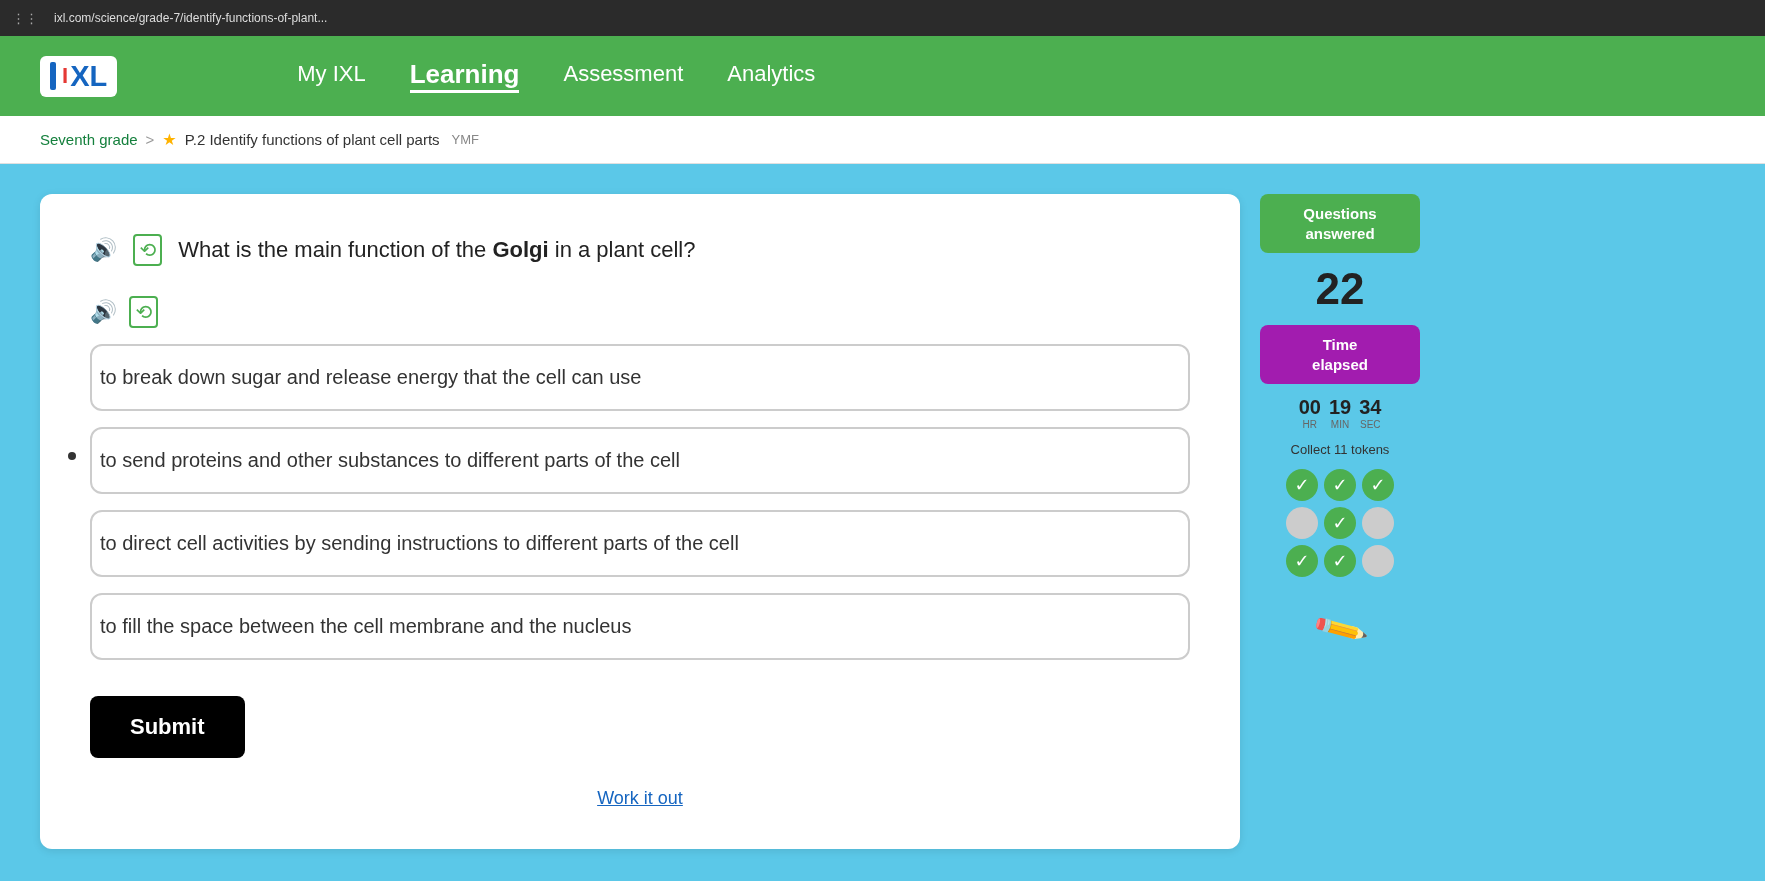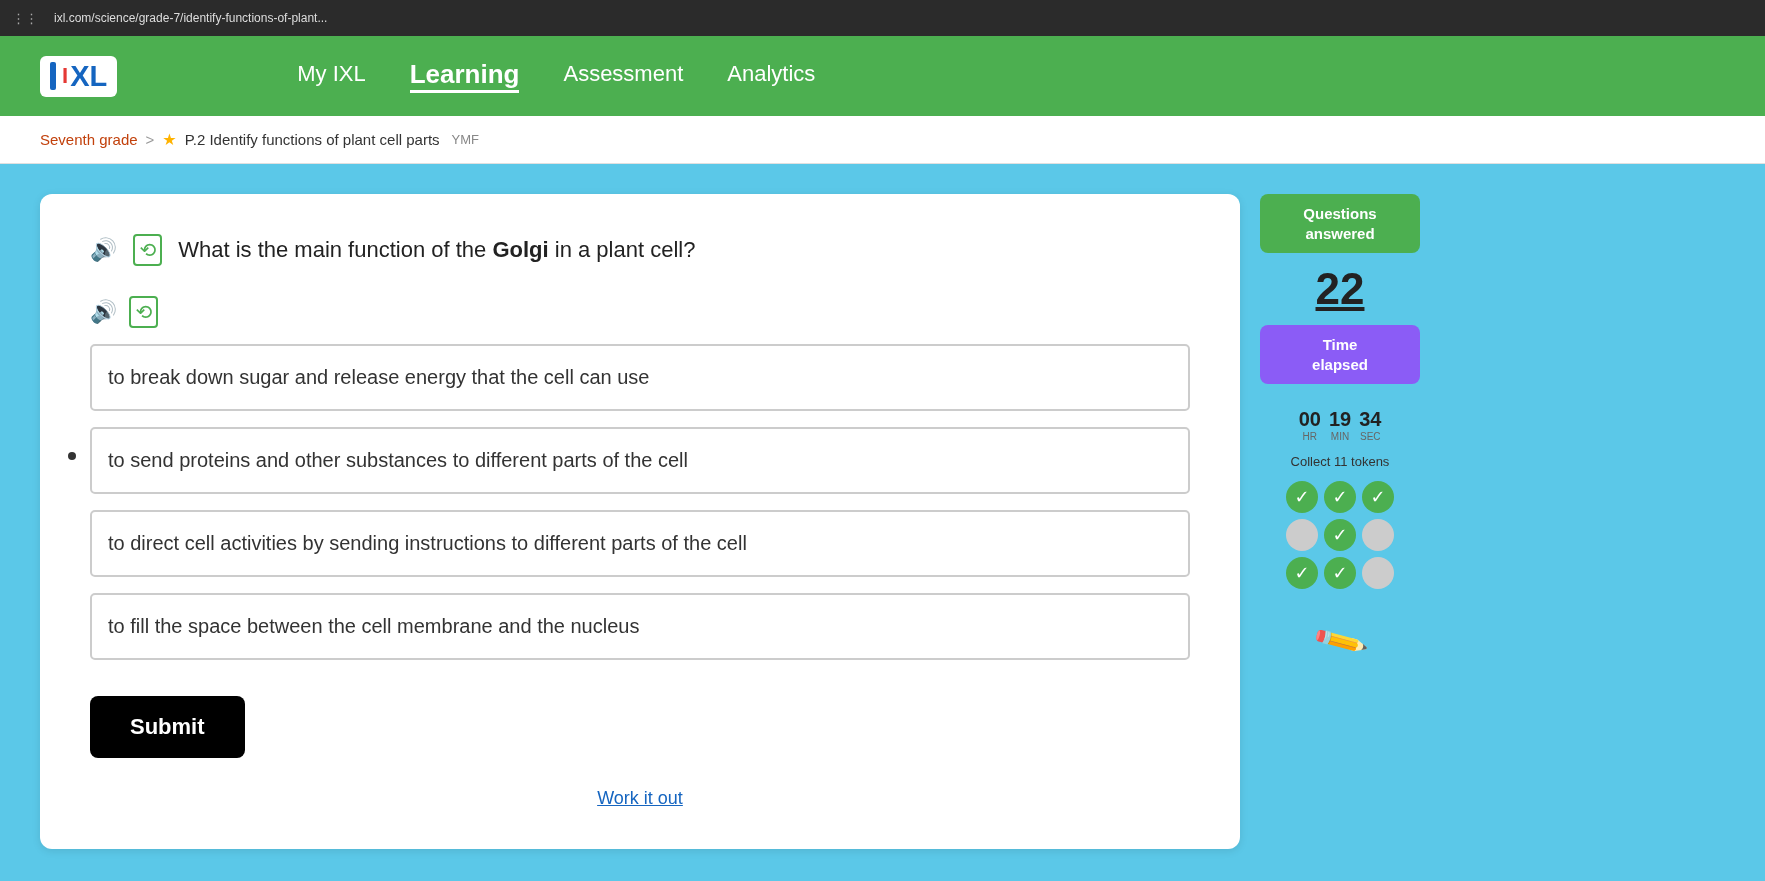--- a/index.html
+++ b/index.html
@@ -104,21 +104,21 @@
       border-bottom: 1px solid #e0e0e0;
     }
     .breadcrumb {
       display: flex;
       align-items: center;
       gap: 8px;
       font-size: 15px;
       color: #555;
     }
     .breadcrumb-link {
-      color: #c2410c;
+      color: #15803d;
       cursor: pointer;
       text-decoration: none;
     }
     .breadcrumb-chevron {
       color: #999;
     }
     .breadcrumb-star {
       color: #ffb300;
       font-size: 16px;
     }
@@ -184,22 +184,22 @@
     }
     .answer-icons {
       display: flex;
       align-items: center;
       gap: 12px;
       margin-bottom: 16px;
     }
 
     .answer-option {
       border: 2px solid #ccc;
-      border-radius: 5px;
-      padding: 20px 16px;
+      border-radius: 12px;
+      padding: 20px 8px;
       margin-bottom: 16px;
       font-size: 20px;
       color: #333;
       cursor: pointer;
       background: white;
       transition: border-color 0.2s;
     }
 
     .submit-btn {
       background: #000000;
@@ -242,41 +242,40 @@
       width: 100%;
       line-height: 1.3;
     }
 
     .questions-count {
       font-size: 44px;
       font-weight: bold;
       color: #222;
       text-align: center;
       line-height: 1.1;
-      text-decoration: underline;
     }
 
     .time-elapsed-box {
-      background: #8b5cf6;
+      background: #a21caf;
       color: white;
       border-radius: 8px;
       padding: 10px 16px;
       text-align: center;
       font-size: 15px;
       font-weight: 600;
       width: 100%;
       line-height: 1.3;
     }
 
     .time-display {
       display: flex;
       gap: 8px;
       align-items: flex-end;
       justify-content: center;
-      margin-top: 12px;
+      margin-top: 0;
     }
     .time-unit {
       display: flex;
       flex-direction: column;
       align-items: center;
     }
     .time-value {
       font-size: 20px;
       font-weight: bold;
       color: #222;

